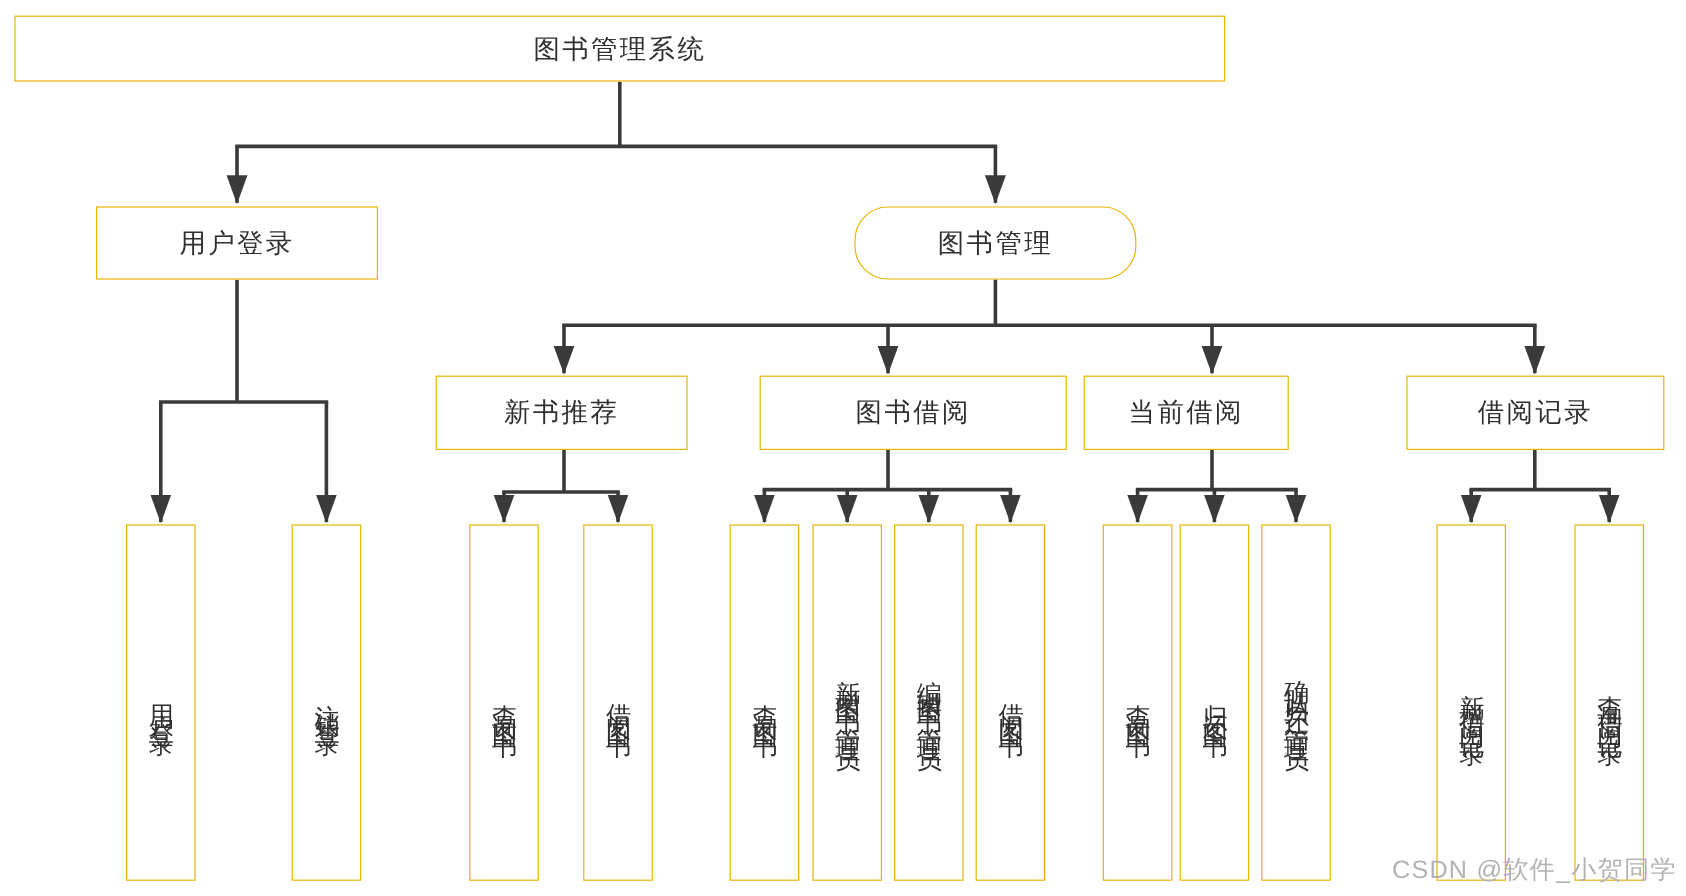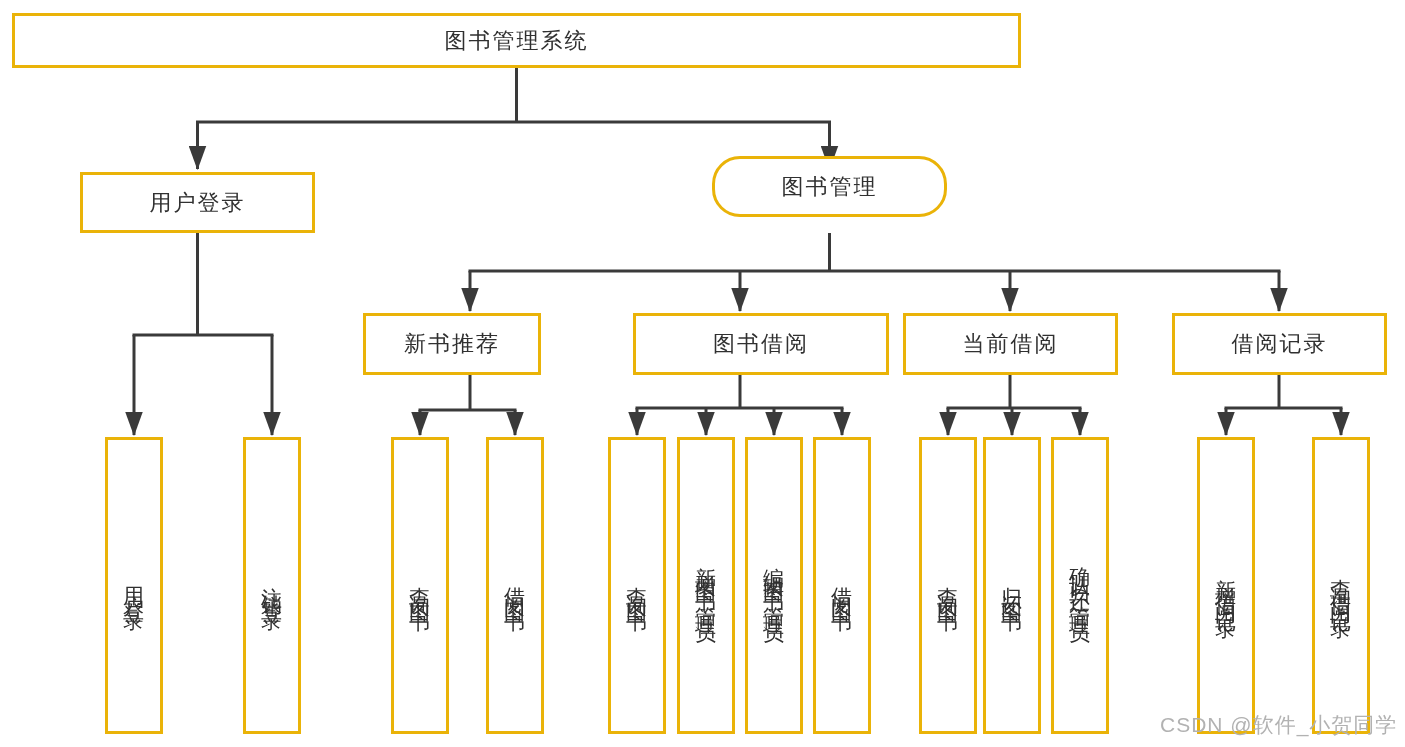--- a/index.html
+++ b/index.html
@@ -14,21 +14,21 @@
   #wires {
     position: absolute;
     left: 0; top: 0;
     width: 1405px; height: 747px;
     pointer-events: none;
   }
   .box {
     position: absolute;
     box-sizing: border-box;
     background: #ffffff;
-    border: 3px solid #eab308;
+    border: 1px solid #eab308;
     display: flex;
     align-items: center;
     justify-content: center;
   }
   .hlabel {
     font-size: 22px;
     color: #303030;
     letter-spacing: 2px;
     white-space: nowrap;
   }
@@ -37,25 +37,25 @@
     font-size: 21px;
     color: #303030;
     letter-spacing: 8px;
     line-height: 1;
     white-space: nowrap;
   }
   
   .n-root  { left: 12px;   top: 13px;  width: 1009px; height: 55px; }
   
   .n-login { left: 80px;   top: 172px; width: 235px;  height: 61px; }
-  .n-mgmt  { left: 712px;  top: 156px; width: 235px;  height: 61px; border-radius: 28px; }
-  
-  .n-rec   { left: 363px;  top: 313px; width: 178px;  height: 62px; }
+  .n-mgmt  { left: 712px;  top: 172px; width: 235px;  height: 61px; border-radius: 28px; }
+  
+  .n-rec   { left: 363px;  top: 313px; width: 210px;  height: 62px; }
   .n-bor   { left: 633px;  top: 313px; width: 256px;  height: 62px; }
-  .n-cur   { left: 903px;  top: 313px; width: 215px;  height: 62px; }
+  .n-cur   { left: 903px;  top: 313px; width: 171px;  height: 62px; }
   .n-his   { left: 1172px; top: 313px; width: 215px;  height: 62px; }
   
   .leaf { top: 437px; width: 58px; height: 297px; }
   .lf-1  { left: 105px; }
   .lf-2  { left: 243px; }
   .lf-3  { left: 391px; }
   .lf-4  { left: 486px; }
   .lf-5  { left: 608px; }
   .lf-6  { left: 677px; }
   .lf-7  { left: 745px; }

